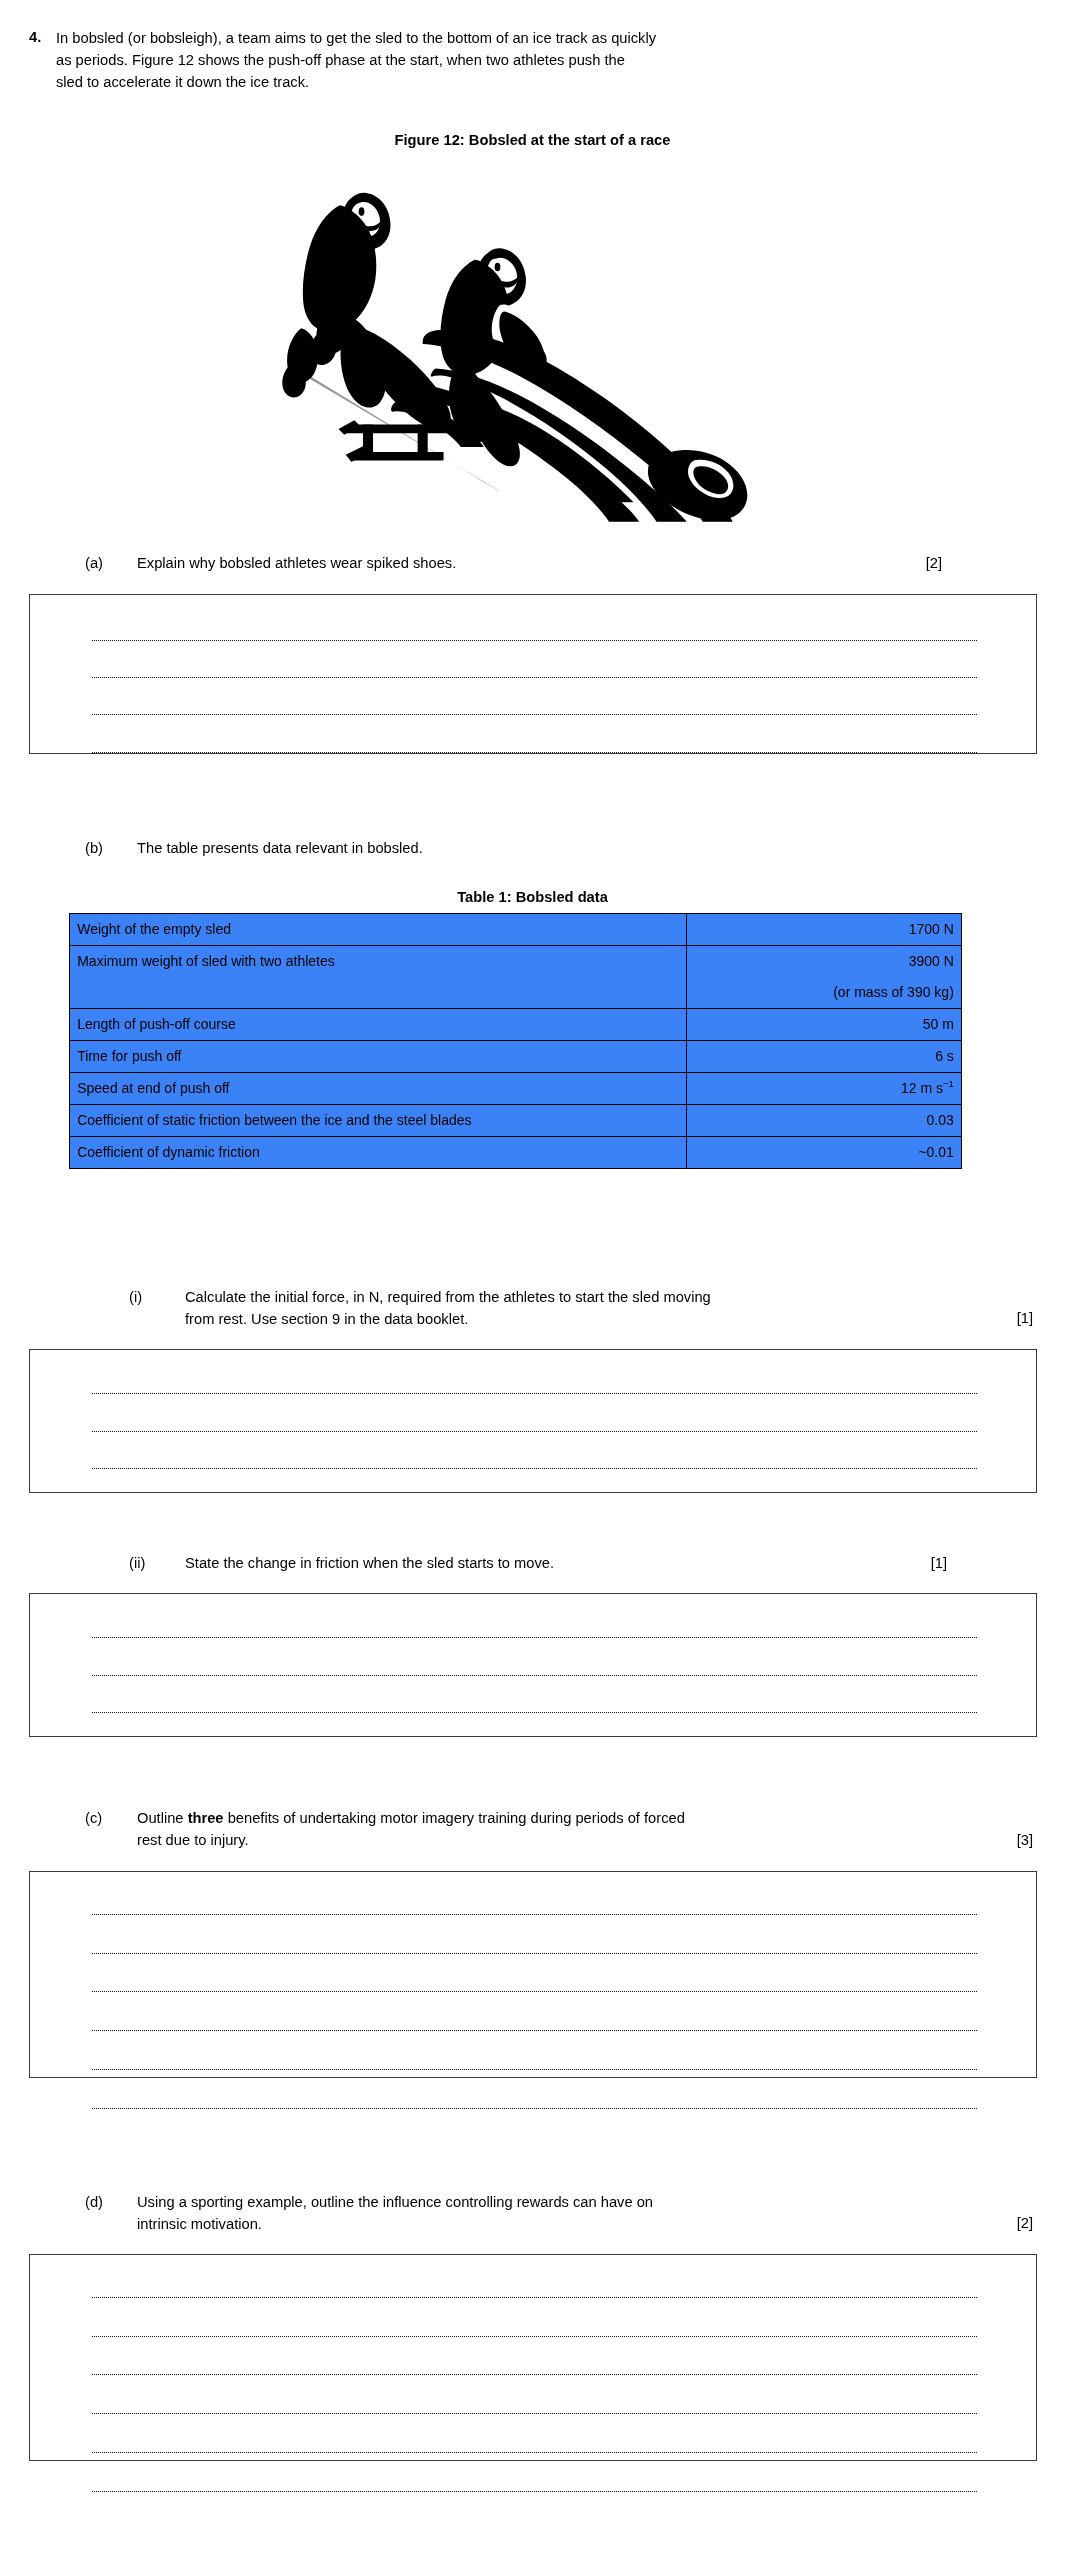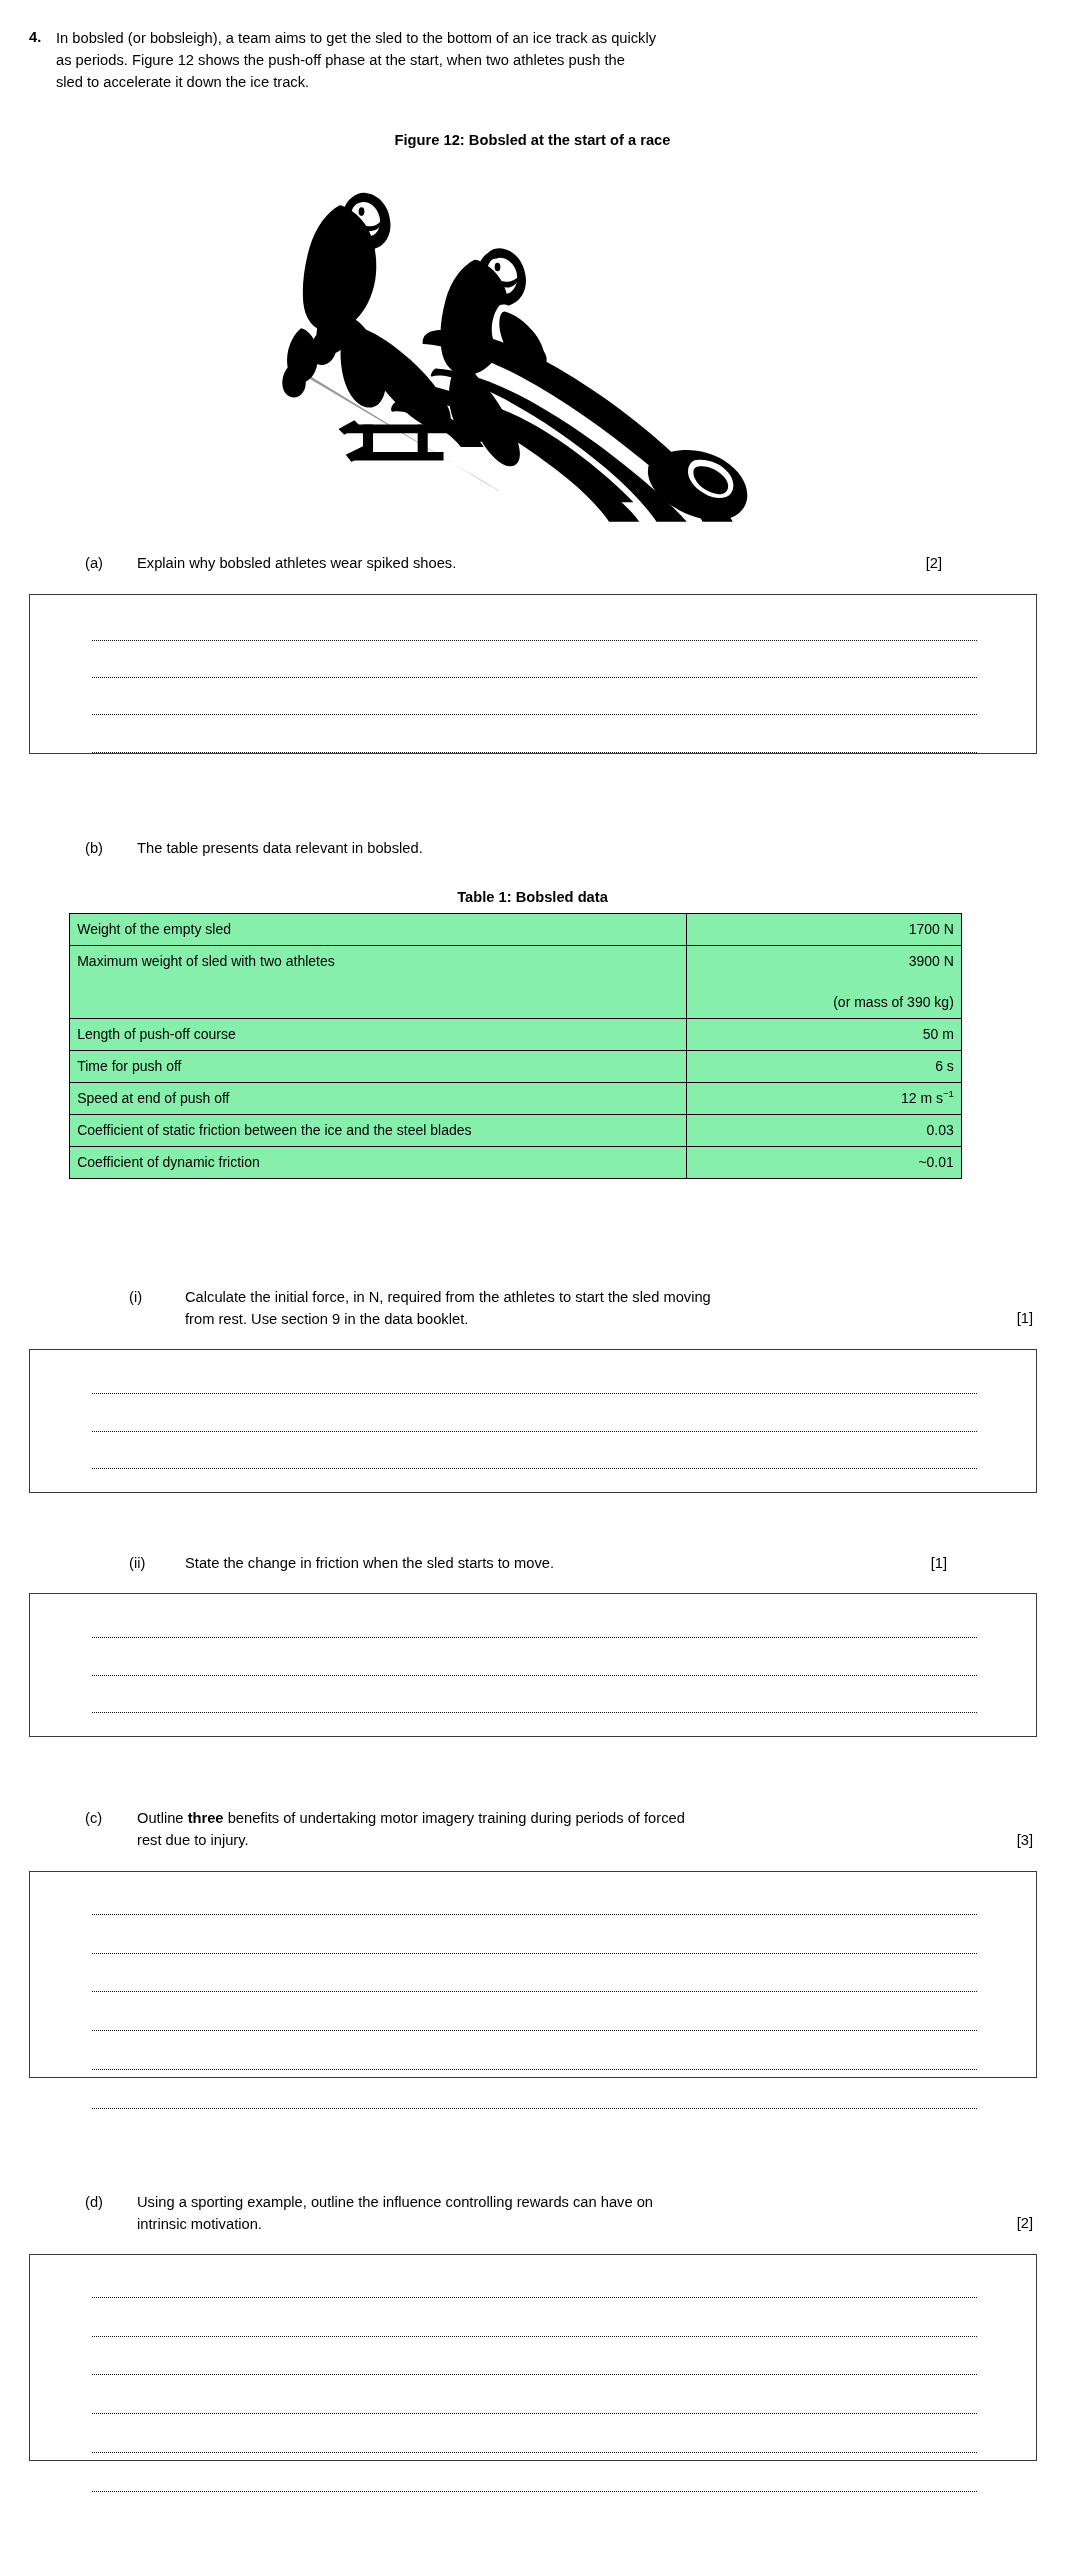--- a/index.html
+++ b/index.html
@@ -134,33 +134,33 @@
     font-size: 14.7px;
     font-weight: bold;
   }
   table.data {
     position: absolute;
     top: 913px;
     left: 69px;
     width: 893px;
     border-collapse: collapse;
     font-size: 14px;
-    background: #86efac;
+    background: #3b82f6;
   }
   table.data td {
     border: 1.2px solid #000000;
     padding: 5.8px 7.2px 6.5px 7.2px;
     vertical-align: top;
     line-height: 18.7px;
     font-size: 14px;
   }
   table.data td.lbl { width: 624px; }
   table.data td.val { width: 269px; text-align: right; }
   table.data tr.tall td { height: 45px; }
-  table.data td .sub2 { display: block; margin-top: 22px; }
+  table.data td .sub2 { display: block; margin-top: 12px; }
   sup { font-size: 0.68em; vertical-align: super; line-height: 0; }
 </style>
 </head>
 <body>
 
 <div class="page">
 
   <div class="stem">
     <div class="stem-num">4.</div>
     <div class="stem-body">

